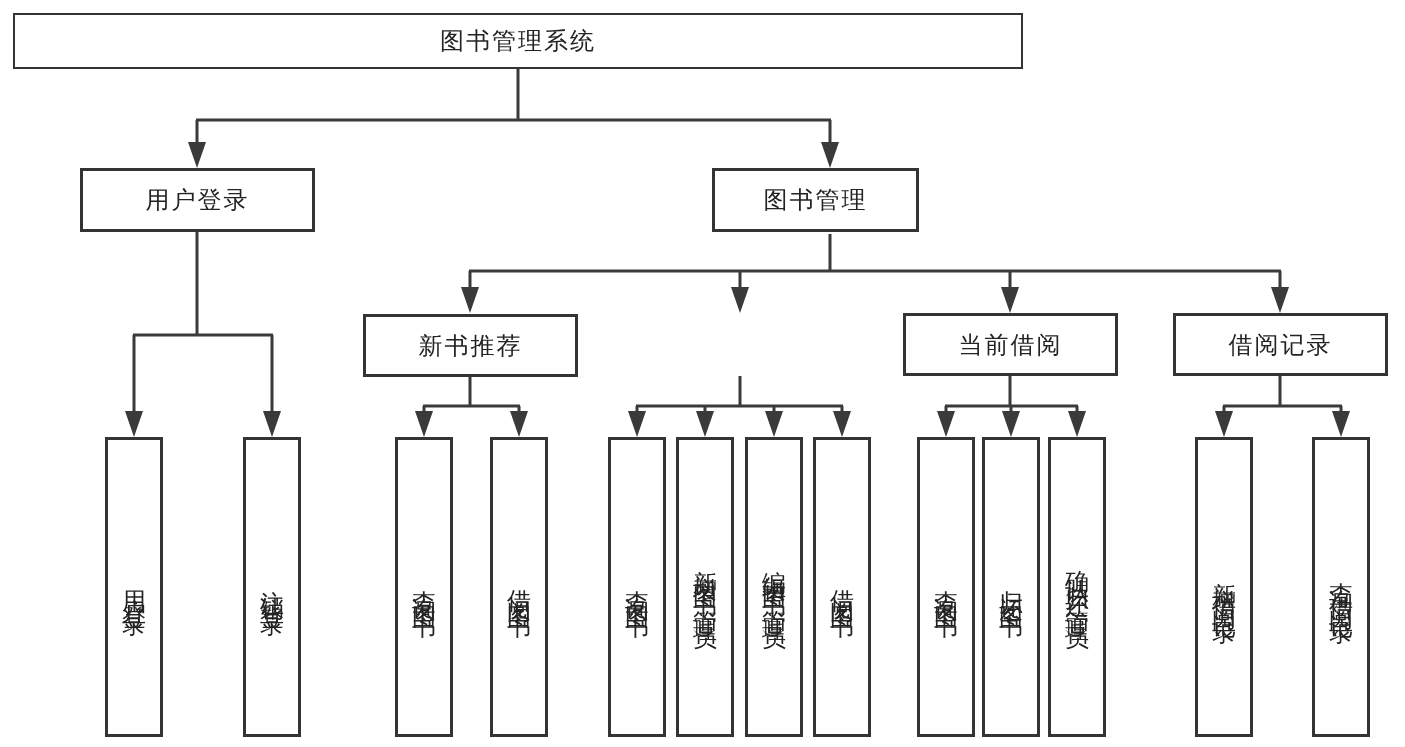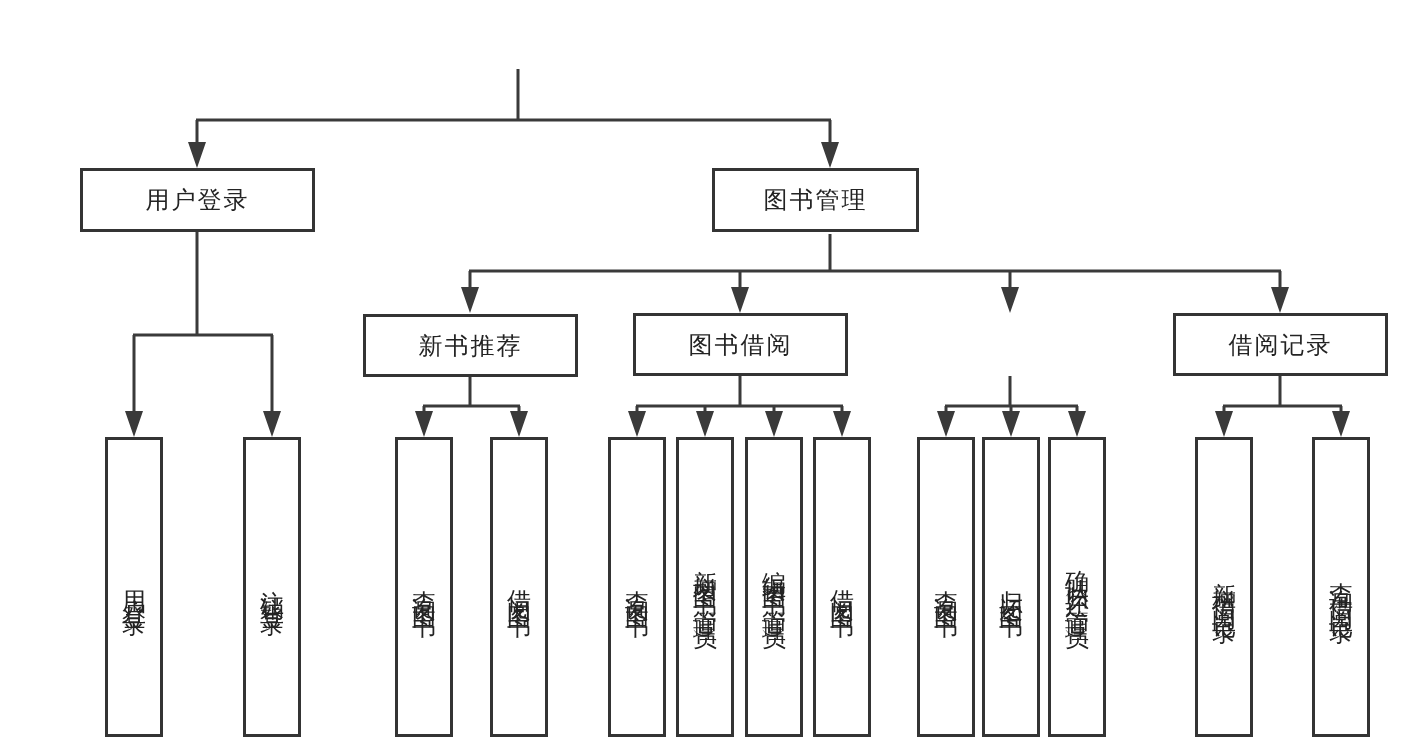--- a/index.html
+++ b/index.html
@@ -50,33 +50,36 @@
     <path class="heads" d="
       M188 142 h18 L197 168 z  M821 142 h18 L830 168 z
       M461 287 h18 L470 313 z  M731 287 h18 L740 313 z  M1001 287 h18 L1010 313 z  M1271 287 h18 L1280 313 z
       M125 411 h18 L134 437 z  M263 411 h18 L272 437 z
       M415 411 h18 L424 437 z  M510 411 h18 L519 437 z
       M628 411 h18 L637 437 z  M696 411 h18 L705 437 z  M765 411 h18 L774 437 z  M833 411 h18 L842 437 z
       M937 411 h18 L946 437 z  M1002 411 h18 L1011 437 z  M1068 411 h18 L1077 437 z
       M1215 411 h18 L1224 437 z  M1332 411 h18 L1341 437 z"></path>
   </svg>
 
+  <div class="node" style="left:13px;top:13px;width:1010px;height:56px;border-width:2px">
+    <span class="lbl">图书管理系统</span>
+  </div>
 
   <div class="node" style="left:80px;top:168px;width:235px;height:64px">
     <span class="lbl">用户登录</span>
   </div>
   <div class="node" style="left:712px;top:168px;width:207px;height:64px">
     <span class="lbl">图书管理</span>
   </div>
 
   <div class="node" style="left:363px;top:314px;width:215px;height:63px">
     <span class="lbl">新书推荐</span>
   </div>
-  <div class="node" style="left:633px;top:313px;width:215px;height:63px">
-    <span class="lbl">图书借阅</span>
+  <div class="node" style="left:903px;top:313px;width:215px;height:63px">
+    <span class="lbl">当前借阅</span>
   </div>
   <div class="node" style="left:1173px;top:313px;width:215px;height:63px">
     <span class="lbl">借阅记录</span>
   </div>
 
   <div class="node leaf" style="left:105px;top:437px;width:58px;height:300px">
     <span class="lbl">用户登录</span>
   </div>
   <div class="node leaf" style="left:243px;top:437px;width:58px;height:300px">
     <span class="lbl">注销登录</span>

